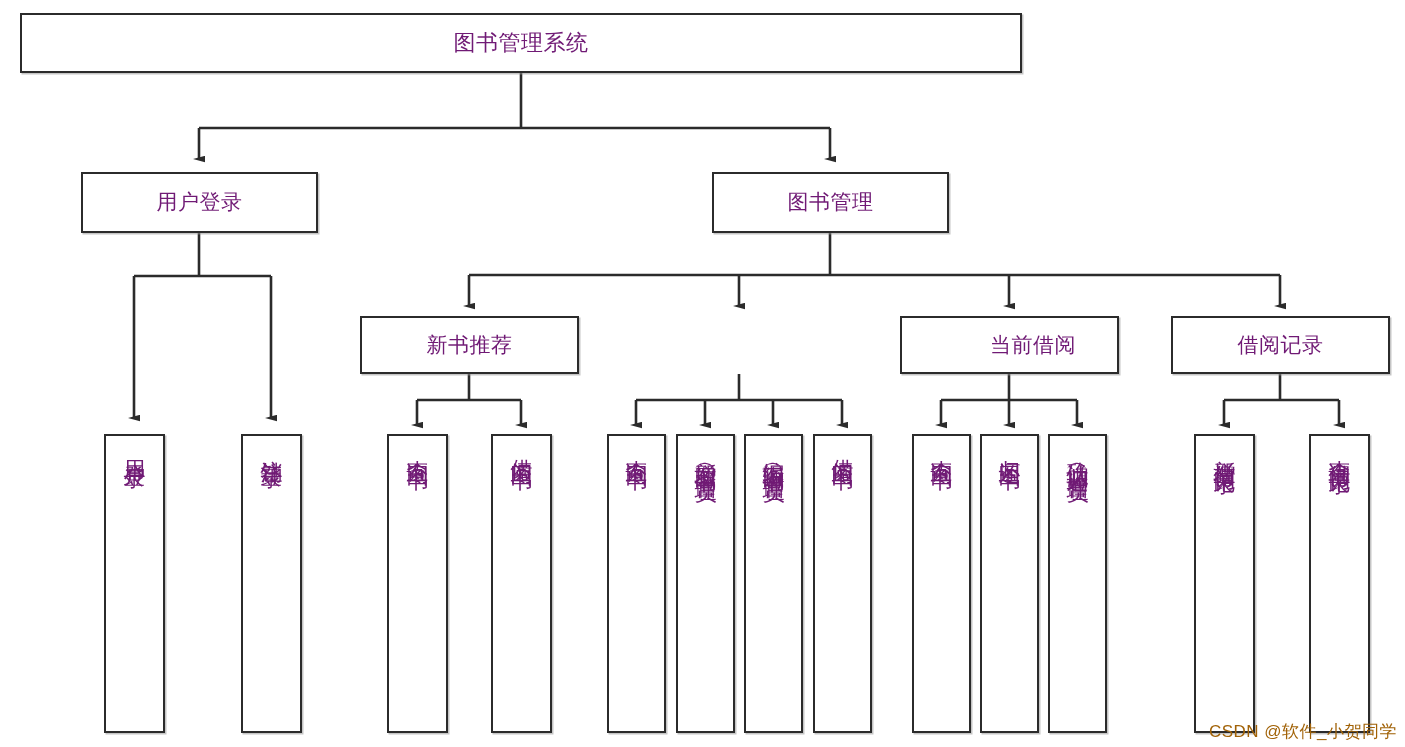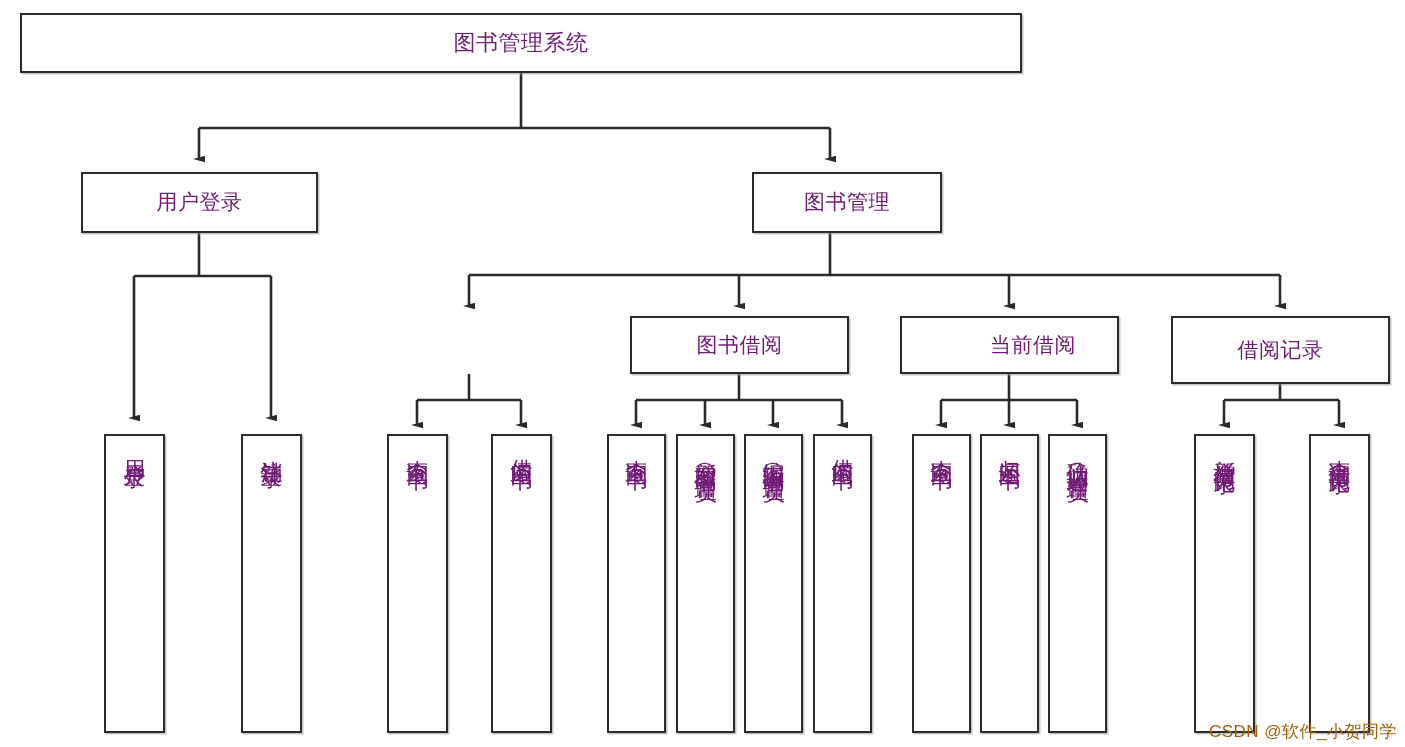--- a/index.html
+++ b/index.html
@@ -135,34 +135,34 @@
   </svg>
 
   <div class="node h root" style="left:20px; top:13px; width:1002px; height:60px;">
     <span class="node-label">图书管理系统</span>
   </div>
 
   <div class="node h" style="left:81px; top:172px; width:237px; height:61px;">
     <span class="node-label">用户登录</span>
   </div>
 
-  <div class="node h" style="left:752px; top:172px; width:190px; height:61px;">
+  <div class="node h" style="left:712px; top:172px; width:237px; height:61px;">
     <span class="node-label">图书管理</span>
   </div>
 
-
-  <div class="node h" style="left:630px; top:316px; width:219px; height:58px;">
-    <span class="node-label">图书借阅</span>
-  </div>
+  <div class="node h" style="left:360px; top:316px; width:219px; height:58px;">
+    <span class="node-label">新书推荐</span>
+  </div>
+
 
   <div class="node h" style="left:900px; top:316px; width:219px; height:58px;padding-left:47px;">
     <span class="node-label">当前借阅</span>
   </div>
 
-  <div class="node h" style="left:1171px; top:316px; width:219px; height:68px;">
+  <div class="node h" style="left:1171px; top:316px; width:219px; height:58px;">
     <span class="node-label">借阅记录</span>
   </div>
 
   <div class="node v" style="left:104px; top:434px; width:61px; height:299px;">
     <span class="node-label">用户登录</span>
   </div>
 
   <div class="node v" style="left:241px; top:434px; width:61px; height:299px;">
     <span class="node-label">注销登录</span>
   </div>

